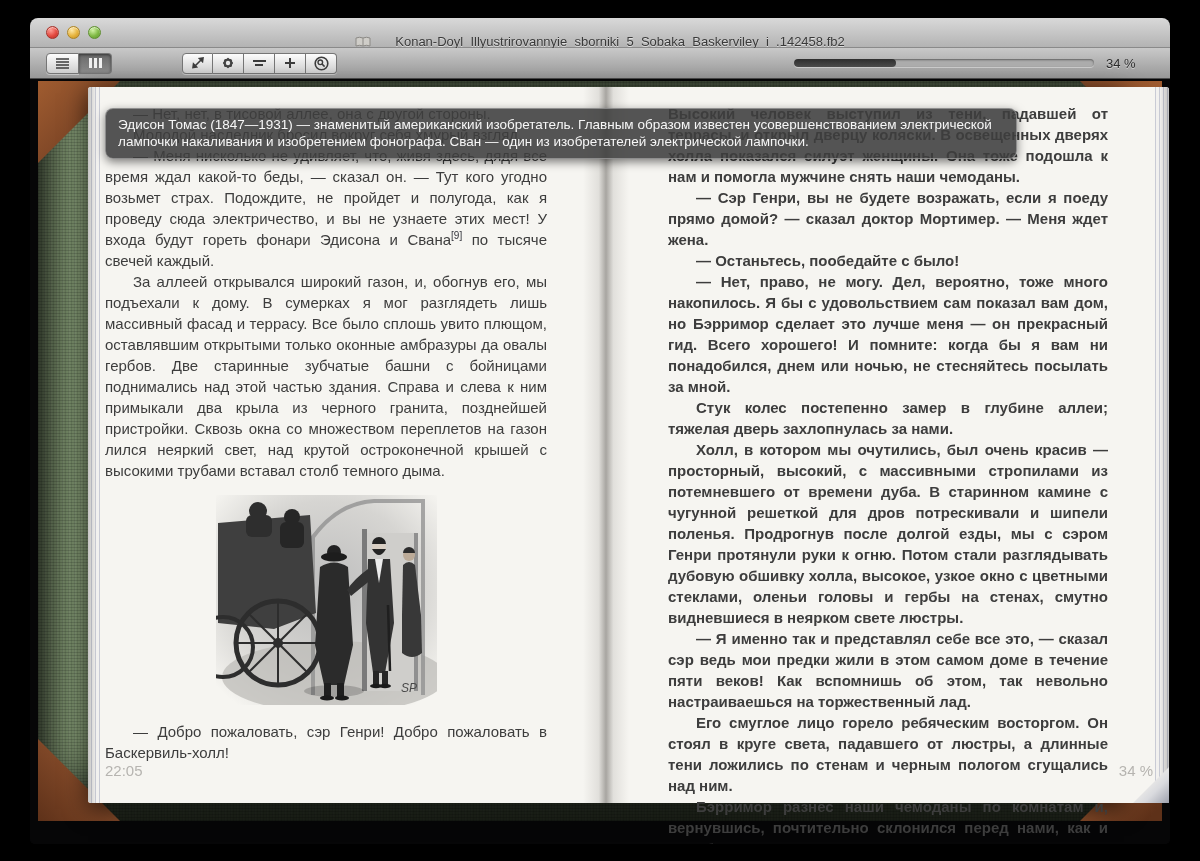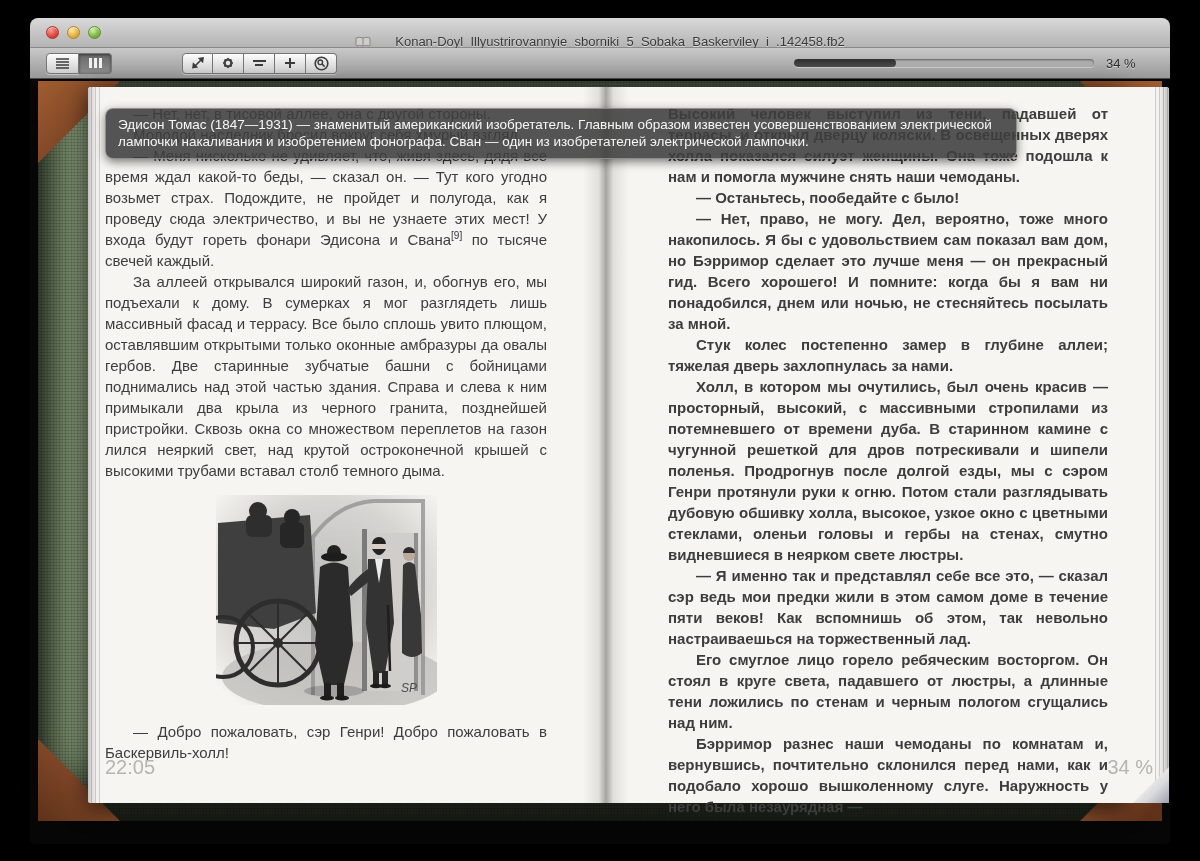--- a/index.html
+++ b/index.html
@@ -105,21 +105,21 @@
   }
   
   .textcol{position:absolute;top:16px;font-size:15px;line-height:21px;color:#3d3d3d;text-align:justify;}
   .page.left .textcol{left:17px;width:442px;}
   .page.right .textcol{left:63px;width:440px;font-weight:bold;}
   .textcol p{margin:0;text-indent:28px;}
   .textcol p.noindent{text-indent:0;}
   sup.fnref{font-size:10px;line-height:0;vertical-align:super;color:#33343c;}
   .illustration{width:221px;height:210px;margin:14px auto 16px auto;}
   .illustration svg{display:block;}
-  .page-footer{position:absolute;bottom:24px;font-size:20px;color:#b6b4b0;}
+  .page-footer{position:absolute;bottom:24px;font-size:15px;color:#b6b4b0;}
   .page.left .page-footer{left:17px;}
   .page.right .page-footer{right:16px;}
   
   .tooltip{
     position:absolute;left:105px;top:108px;width:912px;box-sizing:border-box;
     background:rgba(62,62,62,.88);
     border:1px solid rgba(190,190,190,.55);
     border-radius:8px;padding:8px 12px;
     color:#f7f7f7;font-size:13.5px;line-height:16.5px;
     box-shadow:0 3px 10px rgba(0,0,0,.5);
@@ -310,20 +310,21 @@
             <p>— Добро пожаловать, сэр Генри! Добро пожаловать в Баскервиль-холл!</p>
           </div>
           <div class="page-footer">22:05</div>
         </div>
 
         <div class="page right">
           <div class="edge-right"></div>
           <div class="corner-curl"></div>
           <div class="textcol">
             <p class="noindent">Высокий человек выступил из тени, падавшей от террасы, и открыл дверцу коляски. В освещенных дверях холла показался силуэт женщины. Она тоже подошла к нам и помогла мужчине снять наши чемоданы.</p>
+            <p>— Сэр Генри, вы не будете возражать, если я поеду прямо домой? — сказал доктор Мортимер. — Меня ждет жена.</p>
             <p>— Останьтесь, пообедайте с было!</p>
             <p>— Нет, право, не могу. Дел, вероятно, тоже много накопилось. Я бы с удовольствием сам показал вам дом, но Бэрримор сделает это лучше меня — он прекрасный гид. Всего хорошего! И помните: когда бы я вам ни понадобился, днем или ночью, не стесняйтесь посылать за мной.</p>
             <p>Стук колес постепенно замер в глубине аллеи; тяжелая дверь захлопнулась за нами.</p>
             <p>Холл, в котором мы очутились, был очень красив — просторный, высокий, с массивными стропилами из потемневшего от времени дуба. В старинном камине с чугунной решеткой для дров потрескивали и шипели поленья. Продрогнув после долгой езды, мы с сэром Генри протянули руки к огню. Потом стали разглядывать дубовую обшивку холла, высокое, узкое окно с цветными стеклами, оленьи головы и гербы на стенах, смутно видневшиеся в неярком свете люстры.</p>
             <p>— Я именно так и представлял себе все это, — сказал сэр ведь мои предки жили в этом самом доме в течение пяти веков! Как вспомнишь об этом, так невольно настраиваешься на торжественный лад.</p>
             <p>Его смуглое лицо горело ребяческим восторгом. Он стоял в круге света, падавшего от люстры, а длинные тени ложились по стенам и черным пологом сгущались над ним.</p>
             <p>Бэрримор разнес наши чемоданы по комнатам и, вернувшись, почтительно склонился перед нами, как и подобало хорошо вышколенному слуге. Наружность у него была незаурядная —</p>
           </div>
           <div class="page-footer">34 %</div>
         </div>

